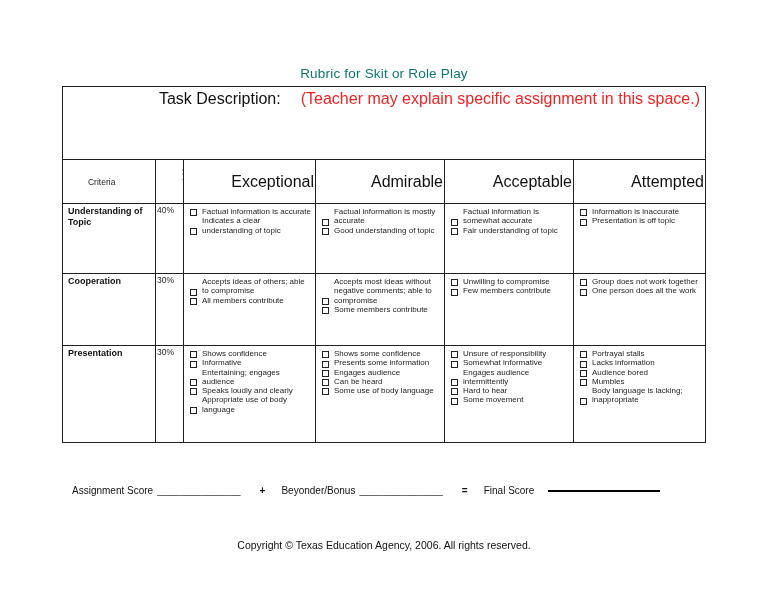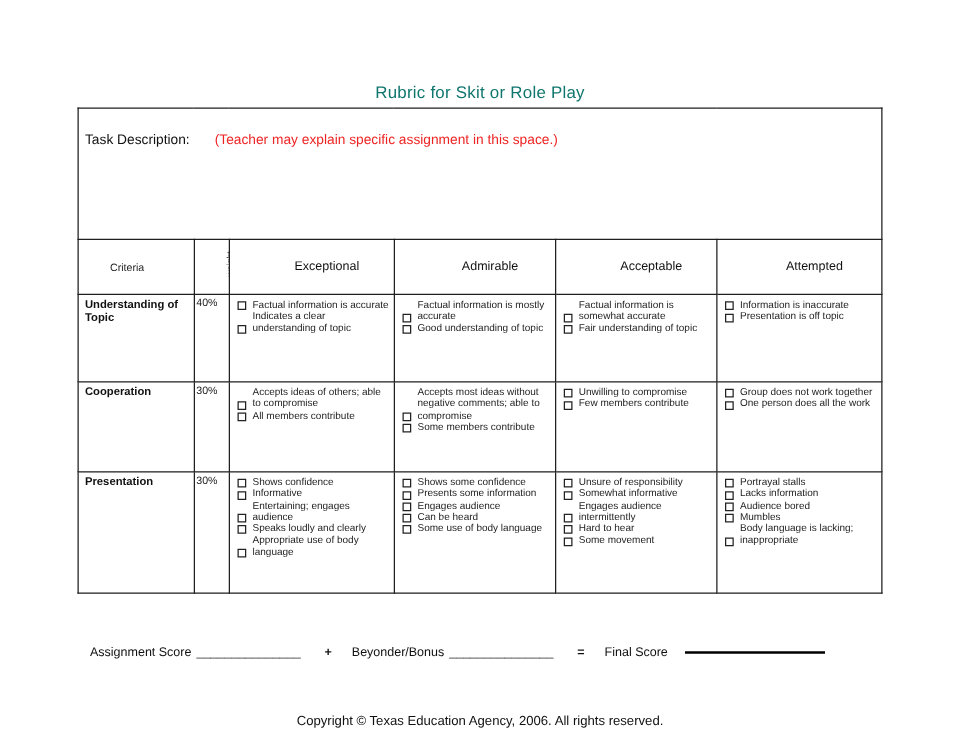--- a/index.html
+++ b/index.html
@@ -11,32 +11,32 @@
   .title{
     margin:0;padding-top:66px;text-align:center;
     font-size:13.5px;font-weight:normal;color:#0f766e;letter-spacing:.2px;
   }
   table.rubric{
     border-collapse:collapse;table-layout:fixed;
     width:643px;margin:5px auto 0 auto;
   }
   table.rubric td{border:1px solid #1f1f1f;vertical-align:top;overflow:hidden;}
   
-  tr.task-row td{height:66px;padding:19px 5px;font-size:11px;}
+  tr.task-row td{height:66px;padding:3px 5px;font-size:16px;text-align:right;}
   .task-label{color:#111;}
   .task-note{margin-left:20px;}
   
   tr.head-row td{height:41px;vertical-align:middle;padding-left:25px;}
   td.crit-h{font-size:8.5px;padding-left:5px;}
   td.weight-h{text-align:center;}
   .vert{
     display:inline-block;font-size:7px;color:#222;
     writing-mode:vertical-rl;transform:rotate(180deg);line-height:1;
   }
-  td.lvl-h{text-align:center;font-size:10px;color:#111;}
+  td.lvl-h{text-align:right;font-size:16px;color:#111;}
   
   td.crit{
     vertical-align:middle;font-weight:bold;font-size:9px;
     padding:2px 4px 2px 5px;line-height:1.25;color:#111;
   }
   td.weight{vertical-align:middle;font-size:8.5px;}
   td.cell{padding:3px 3px 2px 5px;}
   .item{display:flex;align-items:flex-end;font-size:8px;line-height:1.16;}
   .chk{
     flex:none;width:5px;height:5px;border:1px solid #222;

